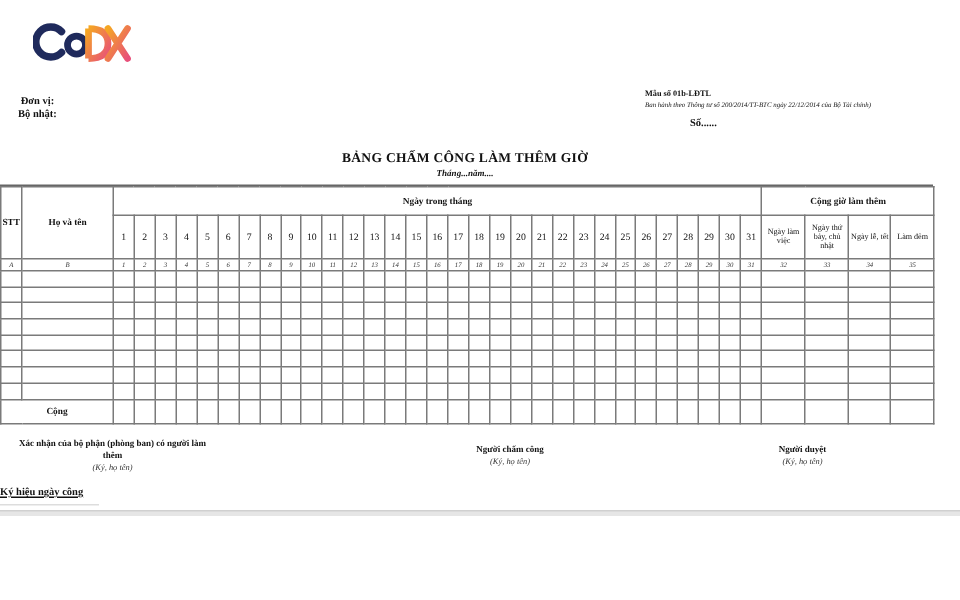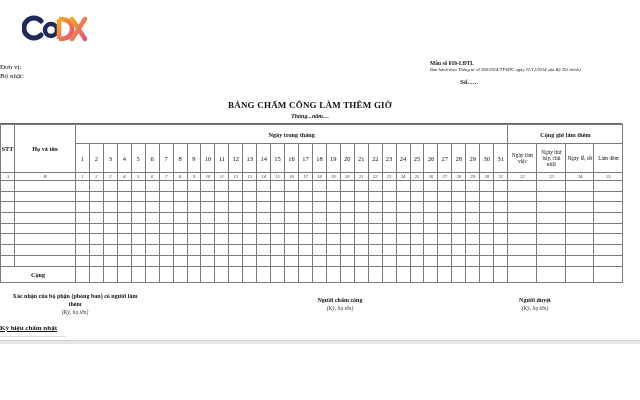--- a/index.html
+++ b/index.html
@@ -1,20 +1,20 @@
 <!DOCTYPE html>
 <html><head>
 <meta charset="utf-8">
 <style>
   html, body { margin:0; padding:0; }
   body { width:640px; height:400px; background:#ffffff; position:relative; overflow:hidden;
          font-family:"Liberation Serif", "DejaVu Serif", serif; color:#111; }
   .abs { position:absolute; }
   .logo { left:22px; top:13px; width:70px; height:30px; }
-  .unit { left:0; top:63px; font-size:7px; font-weight:normal; line-height:9px; }
+  .unit { left:12px; top:63px; font-size:7px; font-weight:bold; line-height:9px;text-align:center; }
   .formcode { left:430px; top:60px; width:210px; text-align:left; font-size:5px; line-height:6.5px; }
   .formcode .code { font-weight:bold; font-size:5.5px; }
   .formcode .issued { font-style:italic; font-size:4.6px; }
   .formcode .so { font-weight:bold; font-size:7px; margin-top:6px; display:block; padding-left:30px; }
   .title { left:150px; top:100px; width:320px; text-align:center; font-weight:bold; font-size:9px; letter-spacing:0.2px; }
   .subtitle { left:150px; top:113px; width:320px; text-align:center; font-style:italic; font-weight:bold; font-size:6px; }
   .topline { left:0; top:123px; width:622px; height:1px; background:#666; }
 
   table.grid { position:absolute; left:0; top:124px; border-collapse:collapse; table-layout:fixed; width:622px; }
   table.grid td { border:1px solid #7a7a7a; padding:0; text-align:center; vertical-align:middle; overflow:hidden; }
@@ -553,15 +553,15 @@
 </div>
 <div class="abs sig sig2">
   <div class="role">Người chấm công</div>
   <div class="hint">(Ký, họ tên)</div>
 </div>
 <div class="abs sig sig3">
   <div class="role">Người duyệt</div>
   <div class="hint">(Ký, họ tên)</div>
 </div>
 
-<div class="abs legend">Ký hiệu chấm nhật</div>
+<div class="abs legend">Ký hiệu ngày công</div>
 <div class="abs strip-l"></div>
 <div class="abs strip"></div>
 
 </body></html>

